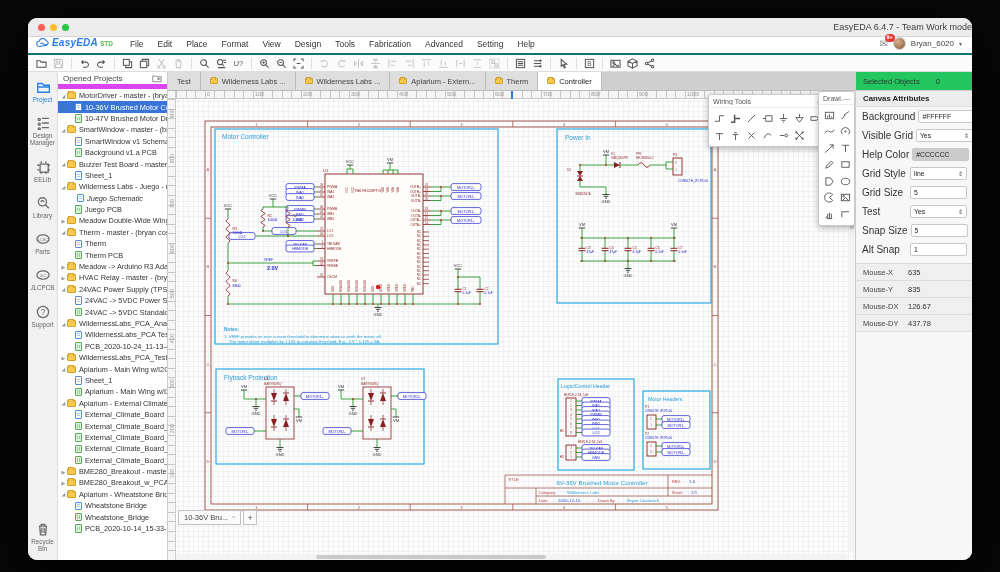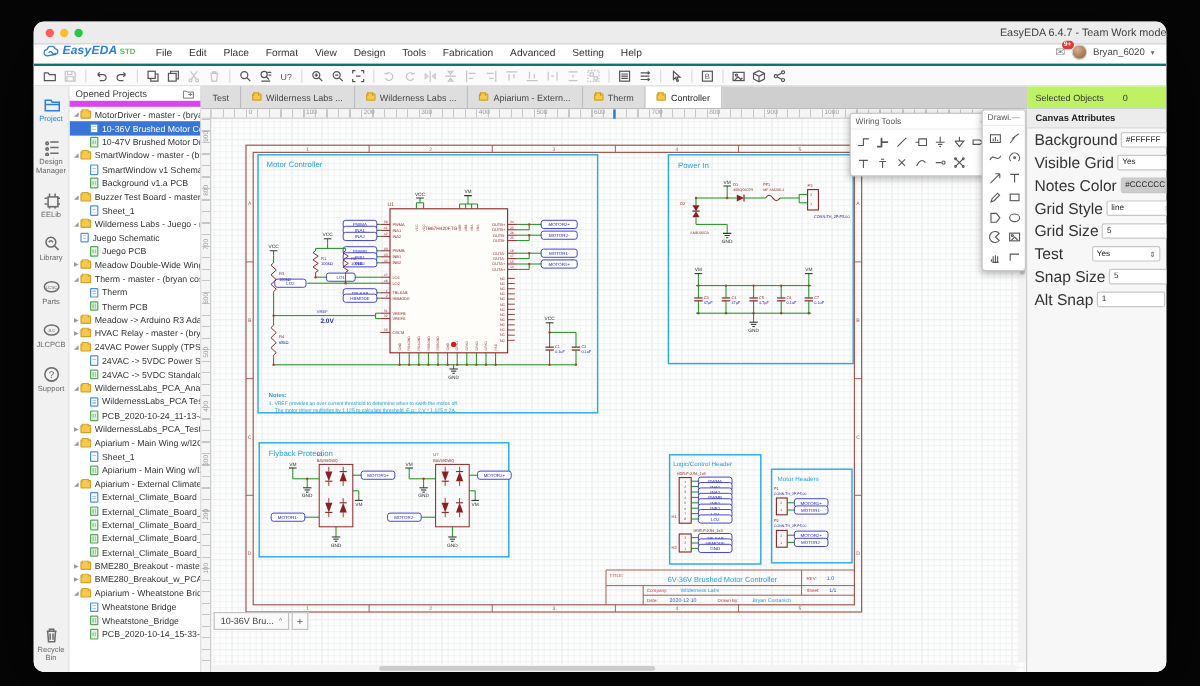--- a/index.html
+++ b/index.html
@@ -87,24 +87,24 @@
   .sheettab{position:absolute;left:10px;top:419px;height:15px;display:flex;align-items:center;z-index:4}
   .stbody{background:#fafafa;border:1px solid #c2c2c2;height:100%;display:flex;align-items:center;gap:4px;padding:0 5px;font-size:7.5px;color:#444}
   .stbody .ch{font-size:6px;color:#888}
   .stplus{background:#fafafa;border:1px solid #c2c2c2;height:100%;width:14px;margin-left:2px;display:flex;align-items:center;justify-content:center;font-size:9px;color:#555}
   .vscroll{position:absolute;right:0;top:8px;bottom:8px;width:6px;background:#f3f3f3}
   .vscroll .th{position:absolute;top:20px;height:110px;left:1px;right:1px;background:#cbcbcb;border-radius:3px}
   .hscroll{position:absolute;left:8px;right:8px;bottom:0;height:6px;background:#f3f3f3}
   .hscroll .th{position:absolute;left:140px;width:230px;top:1px;bottom:1px;background:#cbcbcb;border-radius:3px}
   
   .rightpanel{width:117px;background:#f7f7f7;border-left:1px solid #ccc;flex:none;display:flex;flex-direction:column;font-size:7.5px}
-  .selrow{height:19px;background:#bef264;border-bottom:1px solid #d0d0d0;display:flex;align-items:center;padding:0 7px;gap:16px;color:#333}
+  .selrow{height:19px;background:#22c55e;border-bottom:1px solid #d0d0d0;display:flex;align-items:center;padding:0 7px;gap:16px;color:#333}
   .attrhead{height:16px;background:#ececec;border-bottom:1px solid #ddd;display:flex;align-items:center;padding:0 7px;color:#222;font-weight:bold;font-size:7.8px}
   .arow{height:19px;display:flex;align-items:center;padding:0 5px 0 6px;gap:3px}
-  .arow .al{flex:1;color:#333;font-size:13px;white-space:nowrap}
+  .arow .al{flex:1;color:#333;font-size:10px;white-space:nowrap}
   .actl{width:57px;height:13px;background:#fff;border:1px solid #c8c8c8;border-radius:2px;display:flex;align-items:center;padding:0 3px;font-size:6.8px;color:#222;flex:none}
   .actl.sel .sv{flex:1}
   .actl.sel .cv{font-size:6px;color:#555}
   .actl.swatch{background:#ccc;justify-content:flex-start;color:#222}
   .mouserows{margin-top:4px;border-top:1px solid #d8d8d8}
   .mrow{height:17px;display:flex;align-items:center;background:#efefef;border-bottom:1px solid #ddd;color:#444}
   .mrow .ml{width:52px;padding-left:7px}
   .mrow .mv{color:#333}
 </style>
 </head>
@@ -444,21 +444,21 @@
           <div class="trow" style="padding-left: 10px;">
             <span class="arr"></span>
             <span class="ticon t-sch"></span>
             <span class="tlab">Sheet_1</span>
           </div>
           <div class="trow" style="padding-left: 2px;">
             <span class="arr">◢</span>
             <span class="ticon t-folder"></span>
             <span class="tlab">Wilderness Labs - Juego - m...</span>
           </div>
-          <div class="trow" style="padding-left: 2px;">
+          <div class="trow" style="padding-left: 12px; font-style: italic;">
             <span class="arr"></span>
             <span class="ticon t-sch"></span>
             <span class="tlab">Juego Schematic</span>
           </div>
           <div class="trow" style="padding-left: 10px;">
             <span class="arr"></span>
             <span class="ticon t-pcb"></span>
             <span class="tlab">Juego PCB</span>
           </div>
           <div class="trow" style="padding-left: 2px;">
@@ -1603,21 +1603,21 @@
             <input class="actl" value="#FFFFFF" style="">
           </div>
           <div class="arow">
             <span class="al">Visible Grid</span>
             <div class="actl sel">
               <span class="sv">Yes</span>
               <span class="cv">⇕</span>
             </div>
           </div>
           <div class="arow">
-            <span class="al">Notes Color</span>
+            <span class="al">Help Color</span>
             <div class="actl swatch">
               <span>#CCCCCC</span>
             </div>
           </div>
           <div class="arow">
             <span class="al">Grid Style</span>
             <div class="actl sel">
               <span class="sv">line</span>
               <span class="cv">⇕</span>
             </div>
@@ -1635,15 +1635,33 @@
           </div>
           <div class="arow">
             <span class="al">Snap Size</span>
             <input class="actl" value="5" style="">
           </div>
           <div class="arow">
             <span class="al">Alt Snap</span>
             <input class="actl" value="1" style="">
           </div>
         </div>
+      <div class="mouserows" id="mouse">
+          <div class="mrow">
+            <span class="ml">Mouse-X</span>
+            <span class="mv">635</span>
+          </div>
+          <div class="mrow">
+            <span class="ml">Mouse-Y</span>
+            <span class="mv">835</span>
+          </div>
+          <div class="mrow">
+            <span class="ml">Mouse-DX</span>
+            <span class="mv">126.67</span>
+          </div>
+          <div class="mrow">
+            <span class="ml">Mouse-DY</span>
+            <span class="mv">437.78</span>
+          </div>
+        </div>
     </div>
   </div>
 </div>
 
 </body></html>

